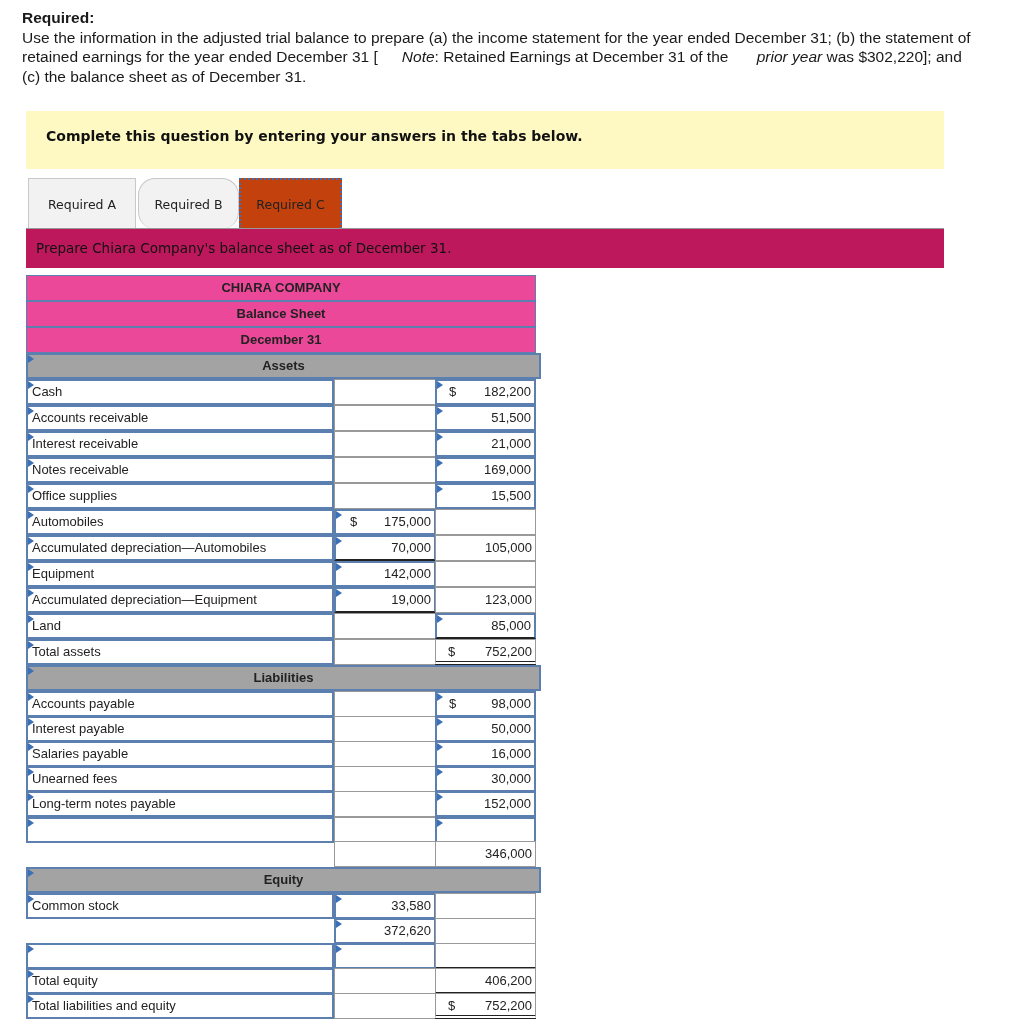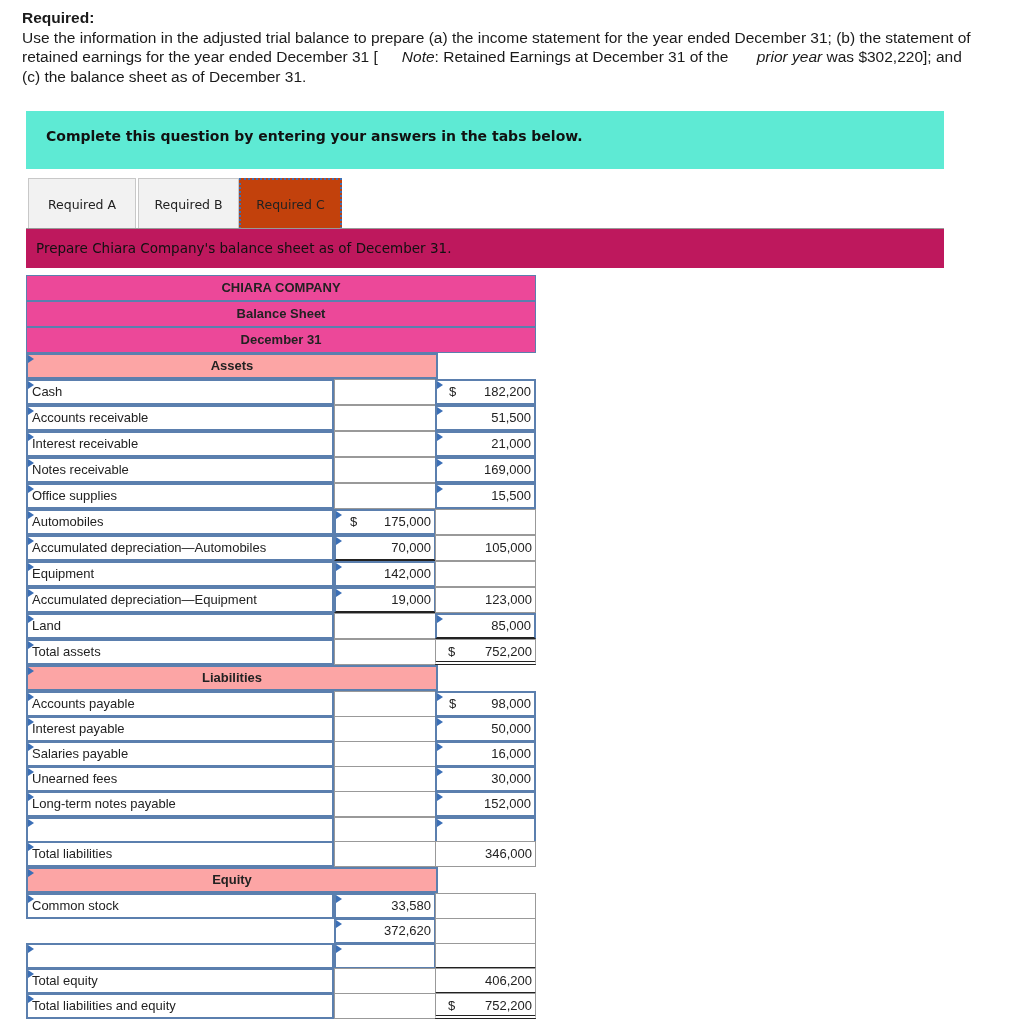--- a/index.html
+++ b/index.html
@@ -4,39 +4,39 @@
 <style>
   * { box-sizing: border-box; }
   html, body { margin: 0; padding: 0; background: #ffffff; }
   body { width: 1018px; height: 1024px; position: relative; overflow: hidden;
          font-family: "Liberation Sans", sans-serif; color: #222; }
 
   .required { position: absolute; left: 22px; top: 8px; width: 960px; font-size: 15.5px; line-height: 19.5px; color: #1a1a1a; }
   .required .req-title { font-weight: bold; }
   .required em { font-style: italic; margin-left: 24px; }
 
-  .banner { position: absolute; left: 26px; top: 111px; width: 918px; height: 58px; background: #5eead4; }
+  .banner { position: absolute; left: 26px; top: 111px; width: 918px; height: 58px; background: #fef9c3; }
   .banner span { position: absolute; left: 20px; top: 17px; font-family: "DejaVu Sans", sans-serif; font-weight: bold; font-size: 14px; color: #111; }
 
   .tabs { position: absolute; left: 28px; top: 178px; height: 51px; display: flex; }
   .tab { height: 51px; border: 1px solid #c8c8c8; border-bottom: none; background: #f2f2f2;
          font-family: "DejaVu Sans", sans-serif; font-size: 12.5px; color: #222;
          display: flex; align-items: center; justify-content: center; cursor: pointer; }
   .tab.a { width: 108px; }
-  .tab.b { width: 101px; margin-left: 2px; }
+  .tab.b { width: 101px; margin-left: 2px; border-radius: 17px; }
   .tab.c { width: 103px; background: #c2410c; border: 2px dotted #3b6fb6; border-bottom: none; }
 
   .tab-line { position: absolute; left: 26px; top: 228px; width: 918px; height: 1px; background: #999; }
   .instruction { position: absolute; left: 26px; top: 229px; width: 918px; height: 39px; background: #be185d; }
   .instruction span { position: absolute; left: 10px; top: 11px; font-family: "DejaVu Sans", sans-serif; font-size: 13.5px; color: #111; }
 
   .sheet { position: absolute; left: 26px; top: 275px; width: 510px; }
   .hdr { position: absolute; left: 0; width: 510px; height: 26px; background: #ec4899; border: 1px solid #5b7fae;
          text-align: center; font-weight: bold; font-size: 13px; line-height: 24px; color: #222; }
-  .section { position: absolute; left: 0; width: 412px; height: 26px; background: #fca5a5; border: 2px solid #5b7fae;
+  .section { position: absolute; left: 0; width: 515px; height: 26px; background: #a3a3a3; border: 2px solid #5b7fae;
              text-align: center; font-weight: bold; font-size: 13px; line-height: 22px; color: #222; }
 
   .row { position: absolute; left: 0; width: 510px; height: 26px; }
   .cell { position: absolute; top: 0; height: 26px; font-size: 13px; line-height: 24px; color: #222; background: #fff; }
   .c-label { left: 0; width: 308px; border: 2px solid #5b7fae; padding-left: 4px; line-height: 22px; }
   .c-mid { left: 308px; width: 102px; border: 1px solid #999; text-align: right; padding-right: 3px; }
   .c-right { left: 409px; width: 101px; border: 1px solid #999; text-align: right; padding-right: 3px; }
   .c-mid.input, .c-right.input { border: 2px solid #5b7fae; line-height: 22px; }
   .dollar { position: absolute; left: 14px; top: 0; }
   .c-right .dollar { left: 12px; }
@@ -165,21 +165,20 @@
     <div class="cell c-label"><span class="flag"></span><span>Long-term notes payable</span></div>
     <div class="cell c-mid"></div>
     <div class="cell c-right input"><span class="flag"></span><span>152,000</span></div>
   </div>
   <div class="row" style="top:542px">
     <div class="cell c-label"><span class="flag"></span><span></span></div>
     <div class="cell c-mid"></div>
     <div class="cell c-right input ul-single"><span class="flag"></span><span></span></div>
   </div>
   <div class="row" style="top:566px">
-    <div class="cell c-label"><span class="flag"></span><span>Total liabilities</span></div>
     <div class="cell c-mid"></div>
     <div class="cell c-right"><span>346,000</span></div>
   </div>
 
   <div class="section" style="top:592px">
     <span class="flag"></span>
     <span>Equity</span>
   </div>
 
   <div class="row" style="top:618px">

